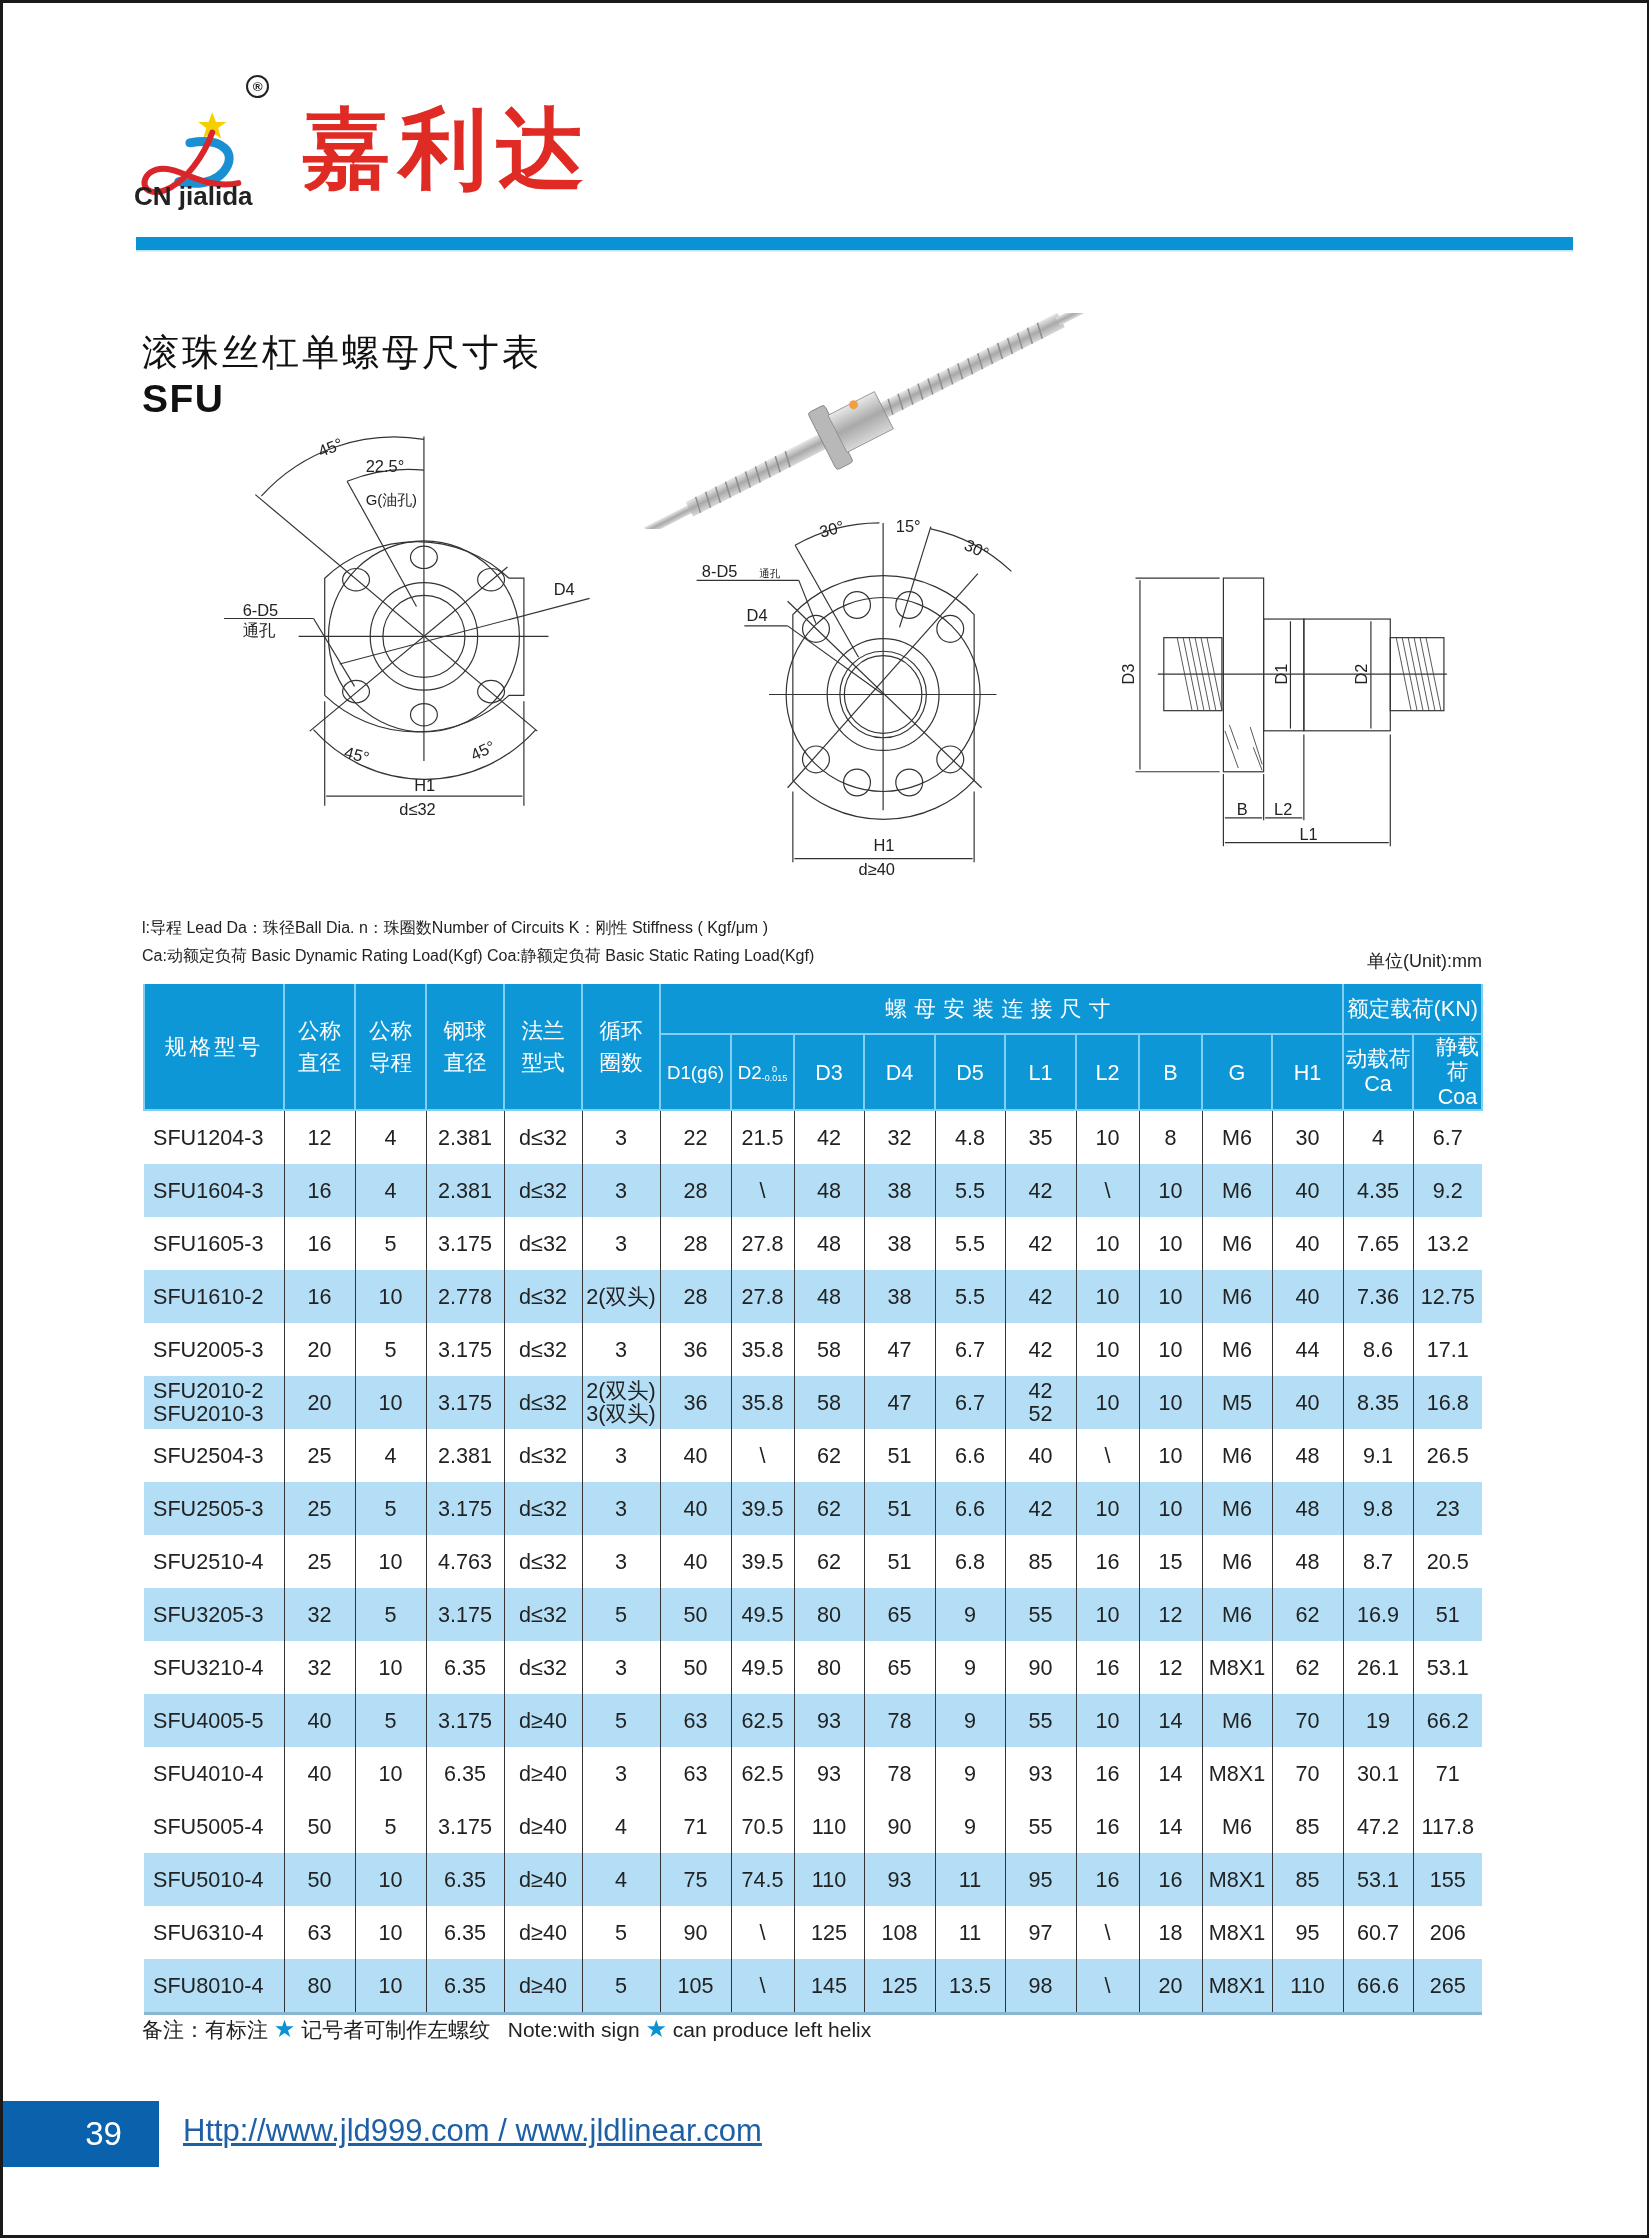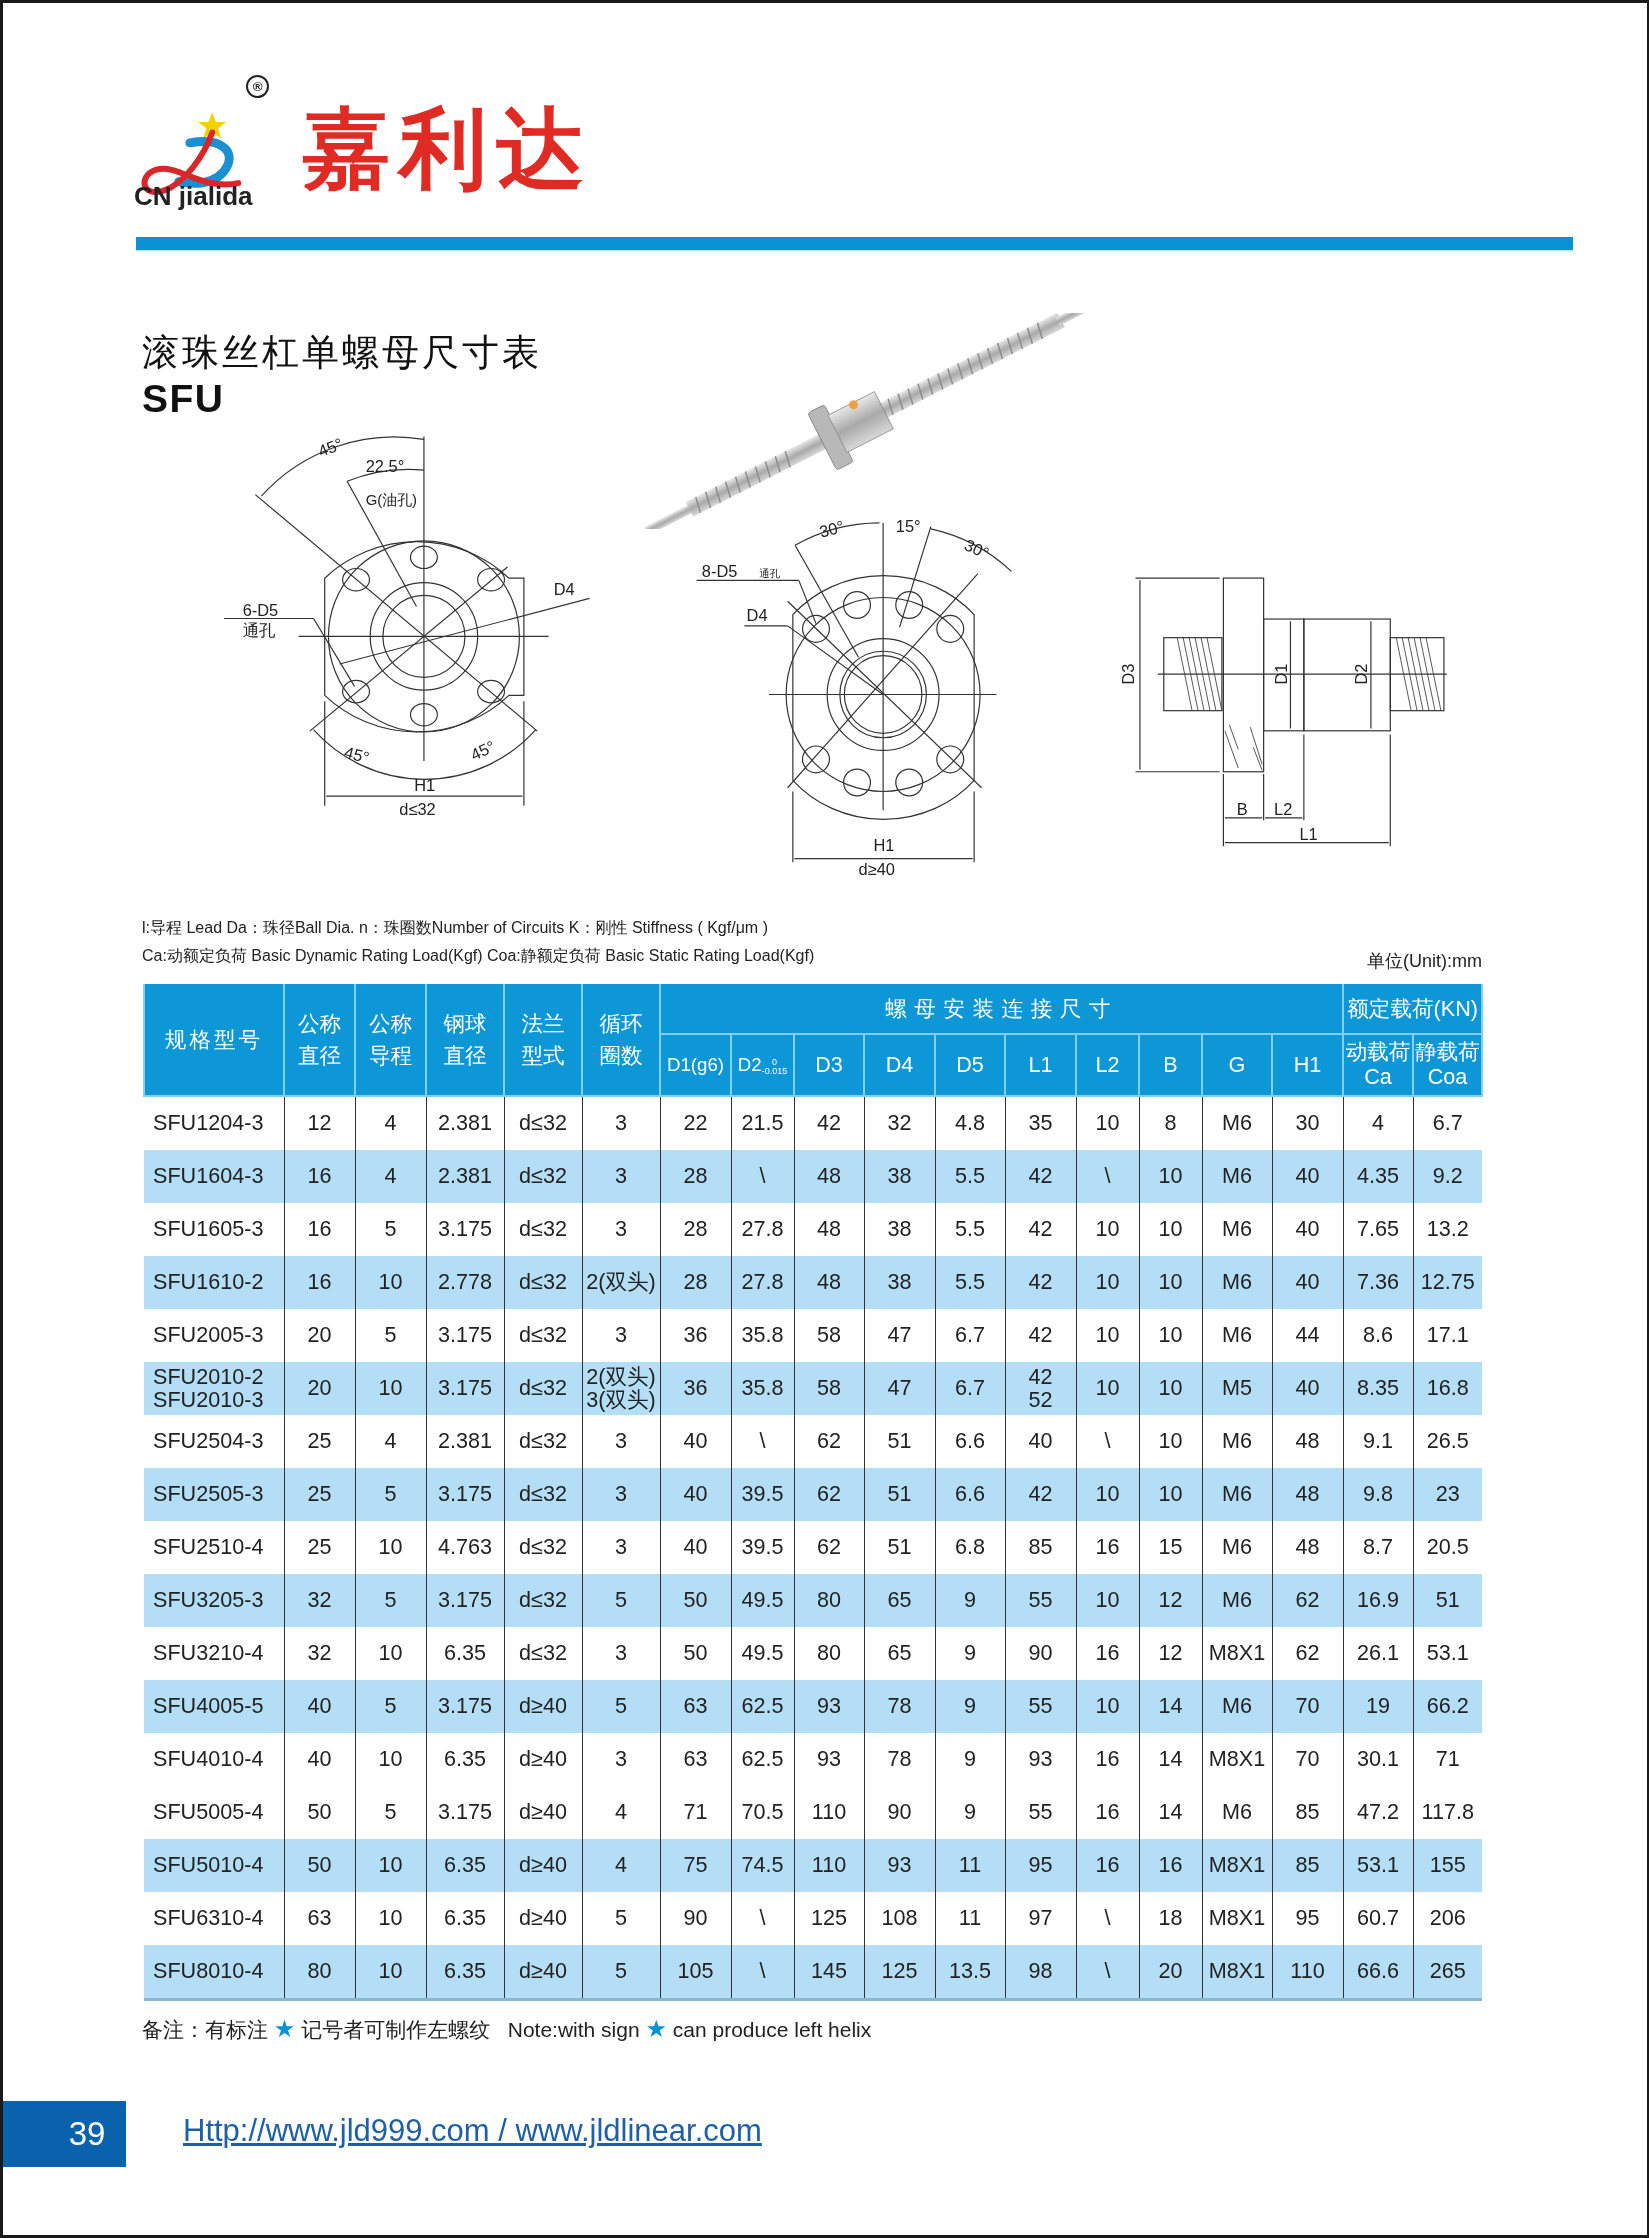--- a/index.html
+++ b/index.html
@@ -21,21 +21,21 @@
   table.spec th.grp{height:49px;letter-spacing:7.5px;}
   table.spec th.sub{height:60px;}
   table.spec td{height:53px;border-left:1.5px solid #333;border-right:1.5px solid #333;text-align:center;vertical-align:middle;font-size:21.6px;color:#222;padding:0;line-height:1.05;white-space:nowrap;}
   table.spec tr.alt td{background:#b3def5;}
   table.spec td:first-child{border-left:none;text-align:left;padding-left:9px;}
   table.spec td:last-child{border-right:none;}
   table.spec tbody tr:last-child td{border-bottom:3.7px solid #8ab6d0;}
   .sub small{font-size:13.4px;}
   .note{position:absolute;left:142px;top:2015px;font-size:21px;color:#222;white-space:nowrap;}
   .star{color:#0a93d4;font-size:24px;}
-  .pagebox{position:absolute;left:3px;top:2101px;width:123px;height:66px;background:#0a62ad;color:#fff;font-size:33px;text-align:center;line-height:66px;padding-left:45px;box-sizing:border-box;}
+  .pagebox{position:absolute;left:3px;top:2101px;width:156px;height:66px;background:#0a62ad;color:#fff;font-size:33px;text-align:center;line-height:66px;padding-left:45px;box-sizing:border-box;}
   .url{position:absolute;left:183px;top:2113px;font-size:31px;color:#1e5fa6;text-decoration:underline;}
 </style>
 </head>
 <body>
 
 <div class="frame"></div>
 
 <svg class="logo" viewBox="0 0 200 195">
   <polygon points="105,55 110,68 124,68 113,76 117,90 105,82 93,90 97,76 86,68 100,68" fill="#f5d000"></polygon>
   <path d="M75,96 C120,88 140,110 120,135 C105,152 80,152 60,148" fill="none" stroke="#1a8fd1" stroke-width="12" stroke-linecap="round"></path>
@@ -263,21 +263,21 @@
       <th class="sub" style="font-size:18.7px;"><span>D2</span><small style="display:inline-block;line-height:1;vertical-align:middle;font-size:9px;"><span>0</span><br><span>-0.015</span></small></th>
       <th class="sub">D3</th>
       <th class="sub">D4</th>
       <th class="sub">D5</th>
       <th class="sub">L1</th>
       <th class="sub">L2</th>
       <th class="sub">B</th>
       <th class="sub">G</th>
       <th class="sub">H1</th>
       <th class="sub" style="line-height:1.15;margin-left:28px;"><span>动载荷</span><br><span>Ca</span></th>
-      <th class="sub" style="line-height:1.15;"><span>静载荷</span><br><span>Coa</span></th>
+      <th class="sub" style="line-height:1.15;padding-left:20px;"><span>静载荷</span><br><span>Coa</span></th>
     </tr>
   </thead>
   <tbody id="spec-body">
       <tr>
         <td>SFU1204-3</td>
         <td>12</td>
         <td>4</td>
         <td>2.381</td>
         <td>d≤32</td>
         <td>3</td>

